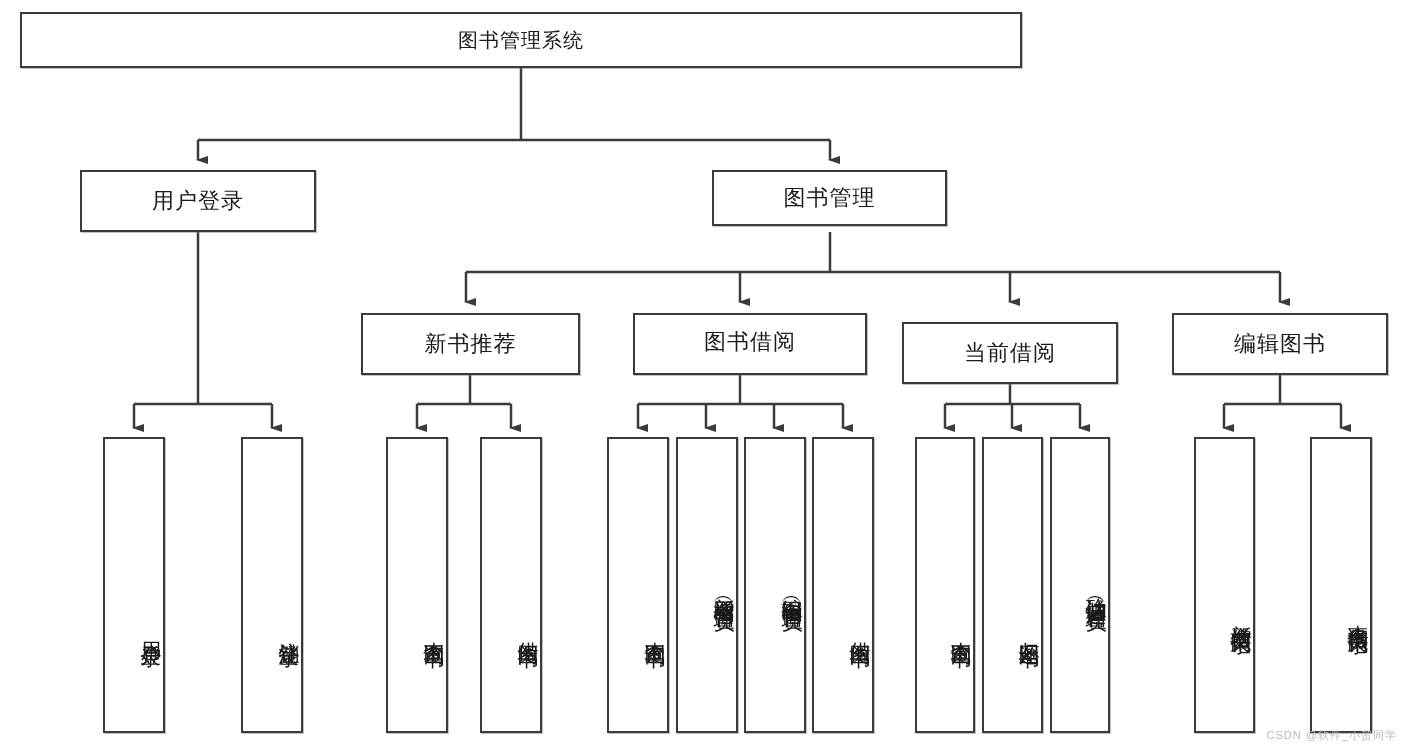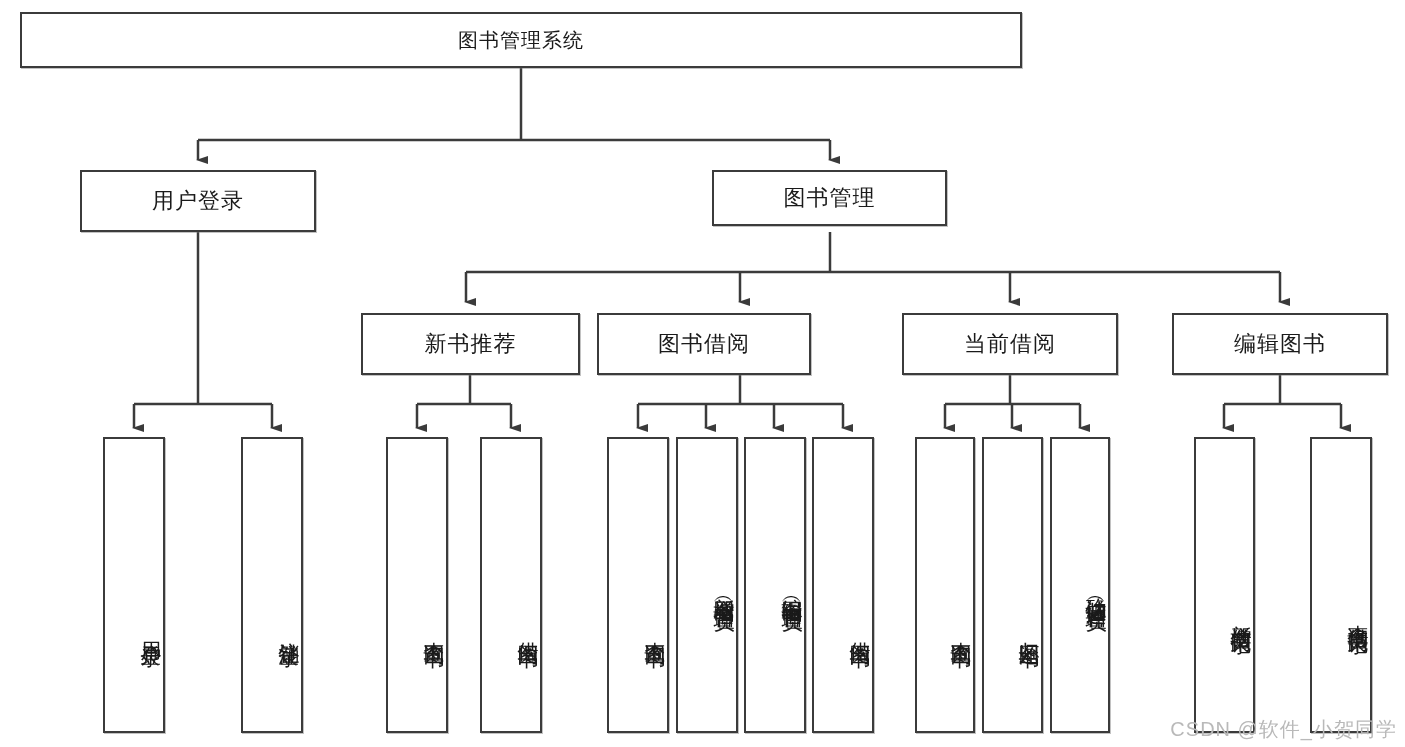--- a/index.html
+++ b/index.html
@@ -63,21 +63,21 @@
   .node.vert.mid .vtext {
     margin-top: 78px;
   }
   .node.vert.mid2 .vtext {
     margin-top: 48px;
   }
   .watermark {
     position: absolute;
     right: 8px;
     bottom: 4px;
-    font-size: 20px;
+    font-size: 11px;
     color: #b9b9b9;
     letter-spacing: 1px;
     white-space: nowrap;
   }
 </style>
 </head>
 <body>
 
 <div id="canvas">
 
@@ -130,22 +130,22 @@
       <path d="M1341,404 L1341,428" marker-end="url(#arrow)"></path>
     </g>
   </svg>
 
   <div class="node horiz root" style="left:20px; top:12px; width:1002px; height:56px;">图书管理系统</div>
 
   <div class="node horiz" style="left:80px; top:170px; width:236px; height:62px;">用户登录</div>
   <div class="node horiz" style="left:712px; top:170px; width:235px; height:56px;">图书管理</div>
 
   <div class="node horiz" style="left:361px; top:313px; width:219px; height:62px;">新书推荐</div>
-  <div class="node horiz" style="left:597px; top:313px; width:214px; height:62px;">图书借阅</div>
-  <div class="node horiz" style="left:902px; top:313px; width:216px; height:62px;">当前借阅</div>
+  <div class="node horiz" style="left:633px; top:313px; width:234px; height:62px;font-family:Liberation Mono, monospace;">图书借阅</div>
+  <div class="node horiz" style="left:902px; top:322px; width:216px; height:62px;">当前借阅</div>
   <div class="node horiz" style="left:1172px; top:313px; width:216px; height:62px;">编辑图书</div>
 
   <div class="node vert mid" style="left:103px; top:437px; width:62px; height:296px;">
     <span class="vtext">用户登录</span>
   </div>
   <div class="node vert mid" style="left:241px; top:437px; width:62px; height:296px;">
     <span class="vtext">注销登录</span>
   </div>
 
   <div class="node vert mid" style="left:386px; top:437px; width:62px; height:296px;">

